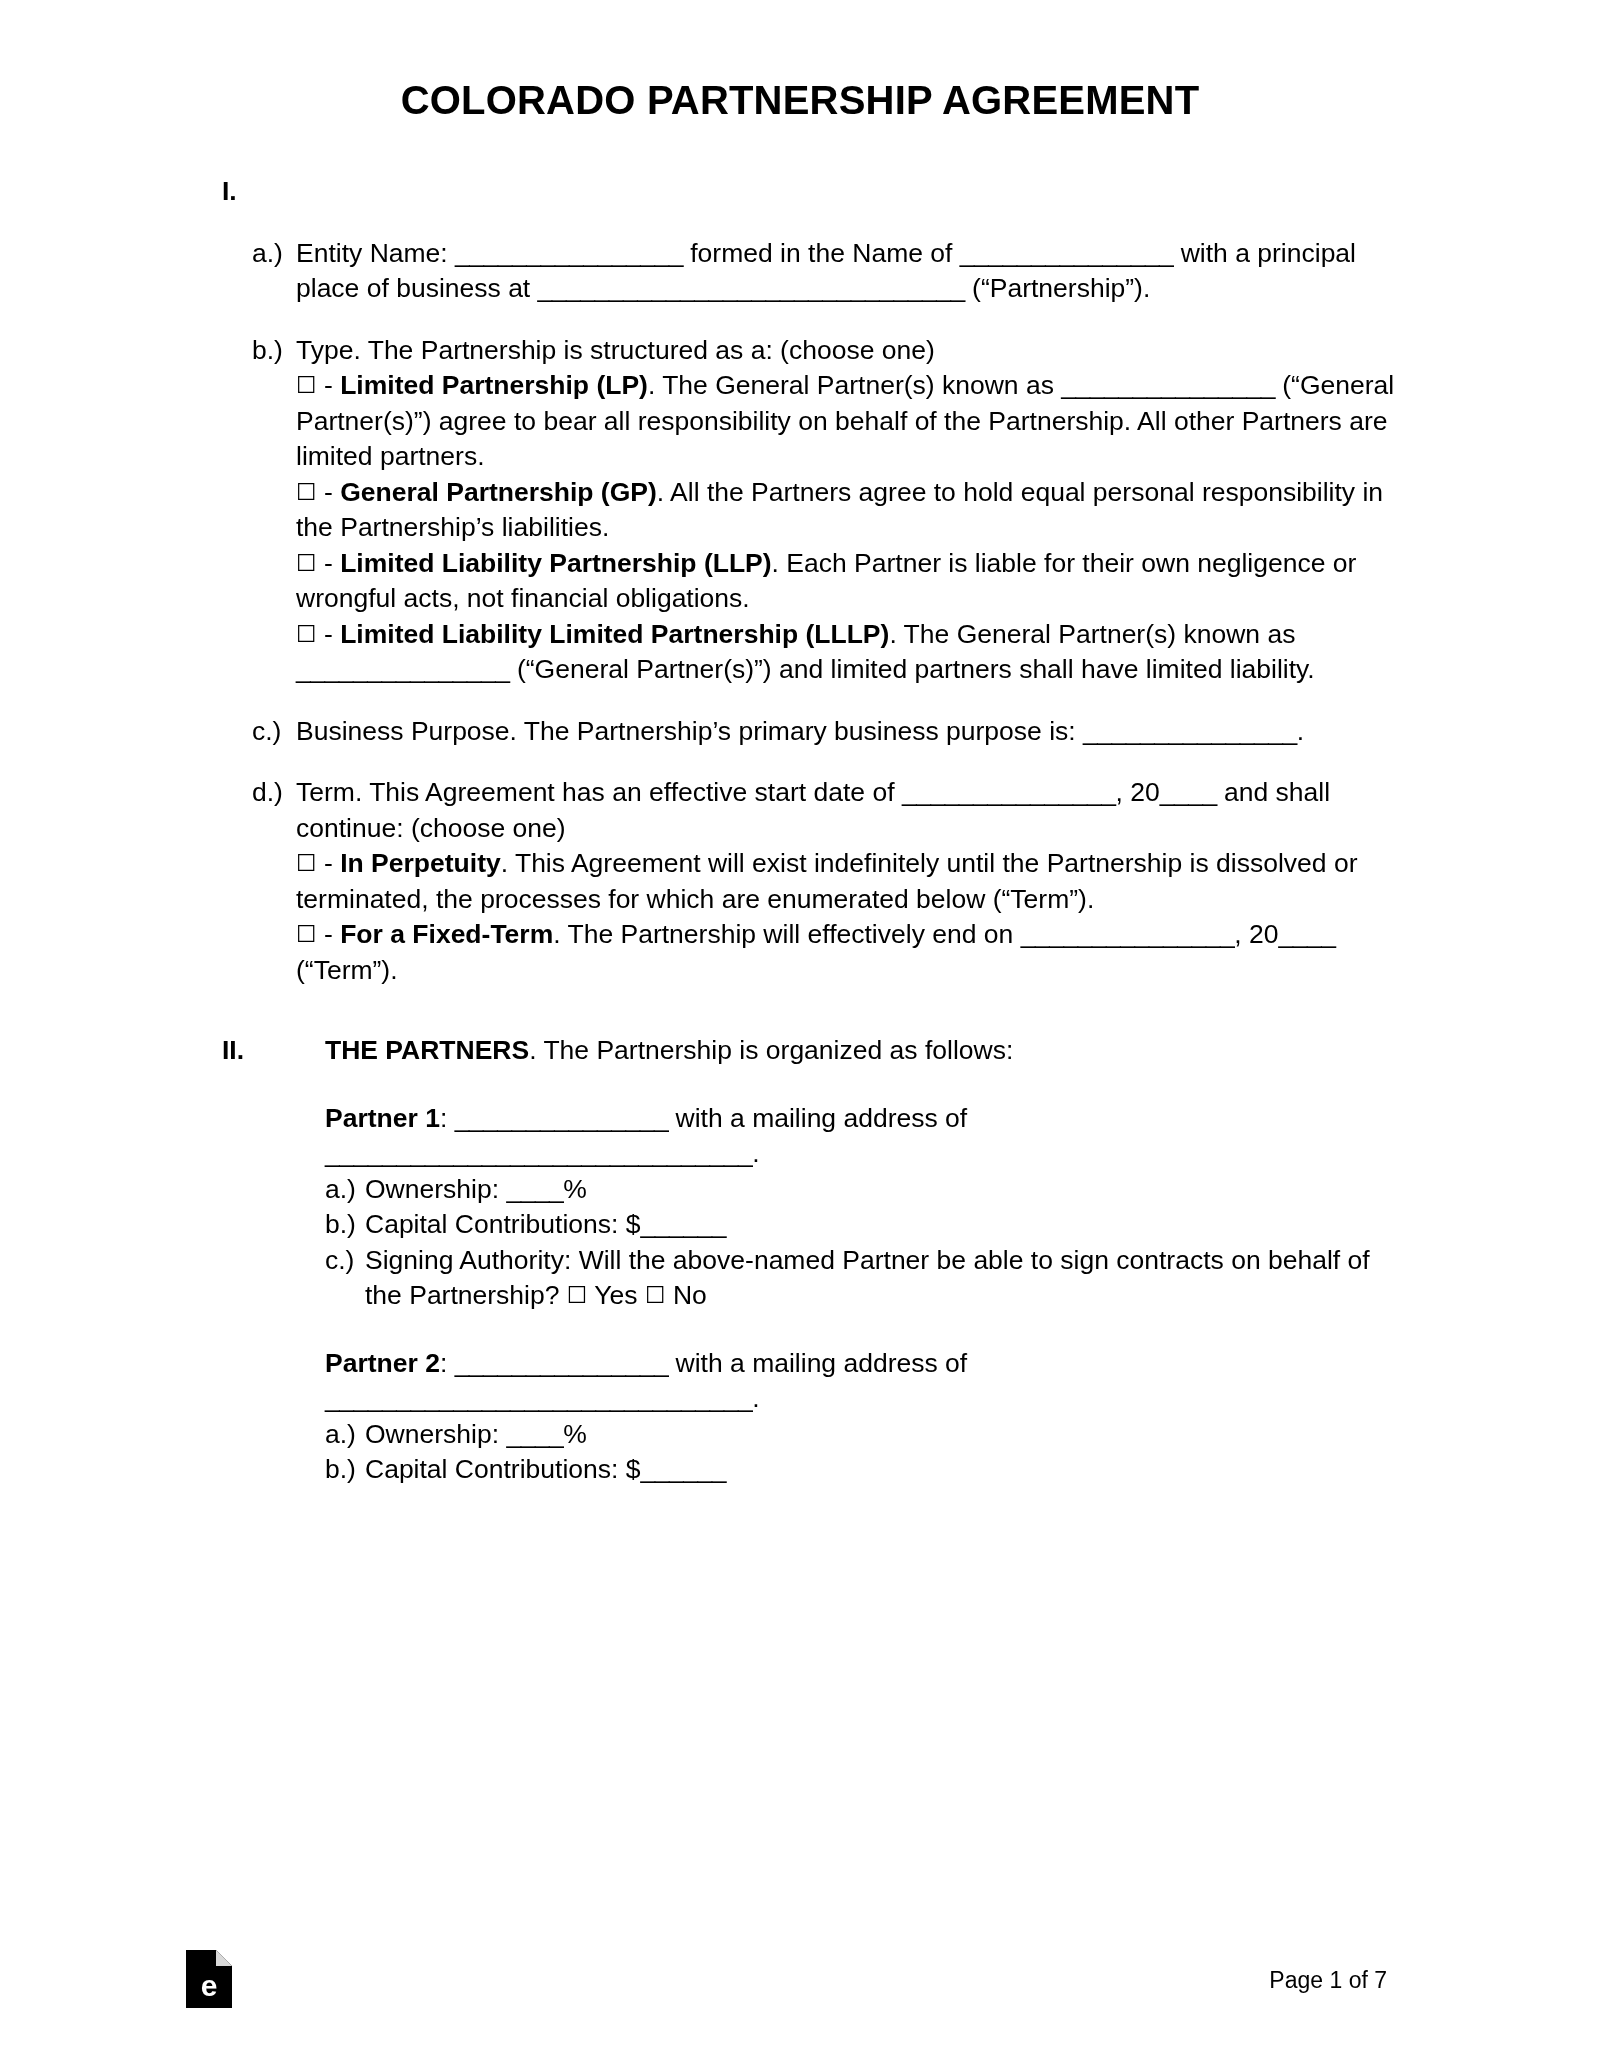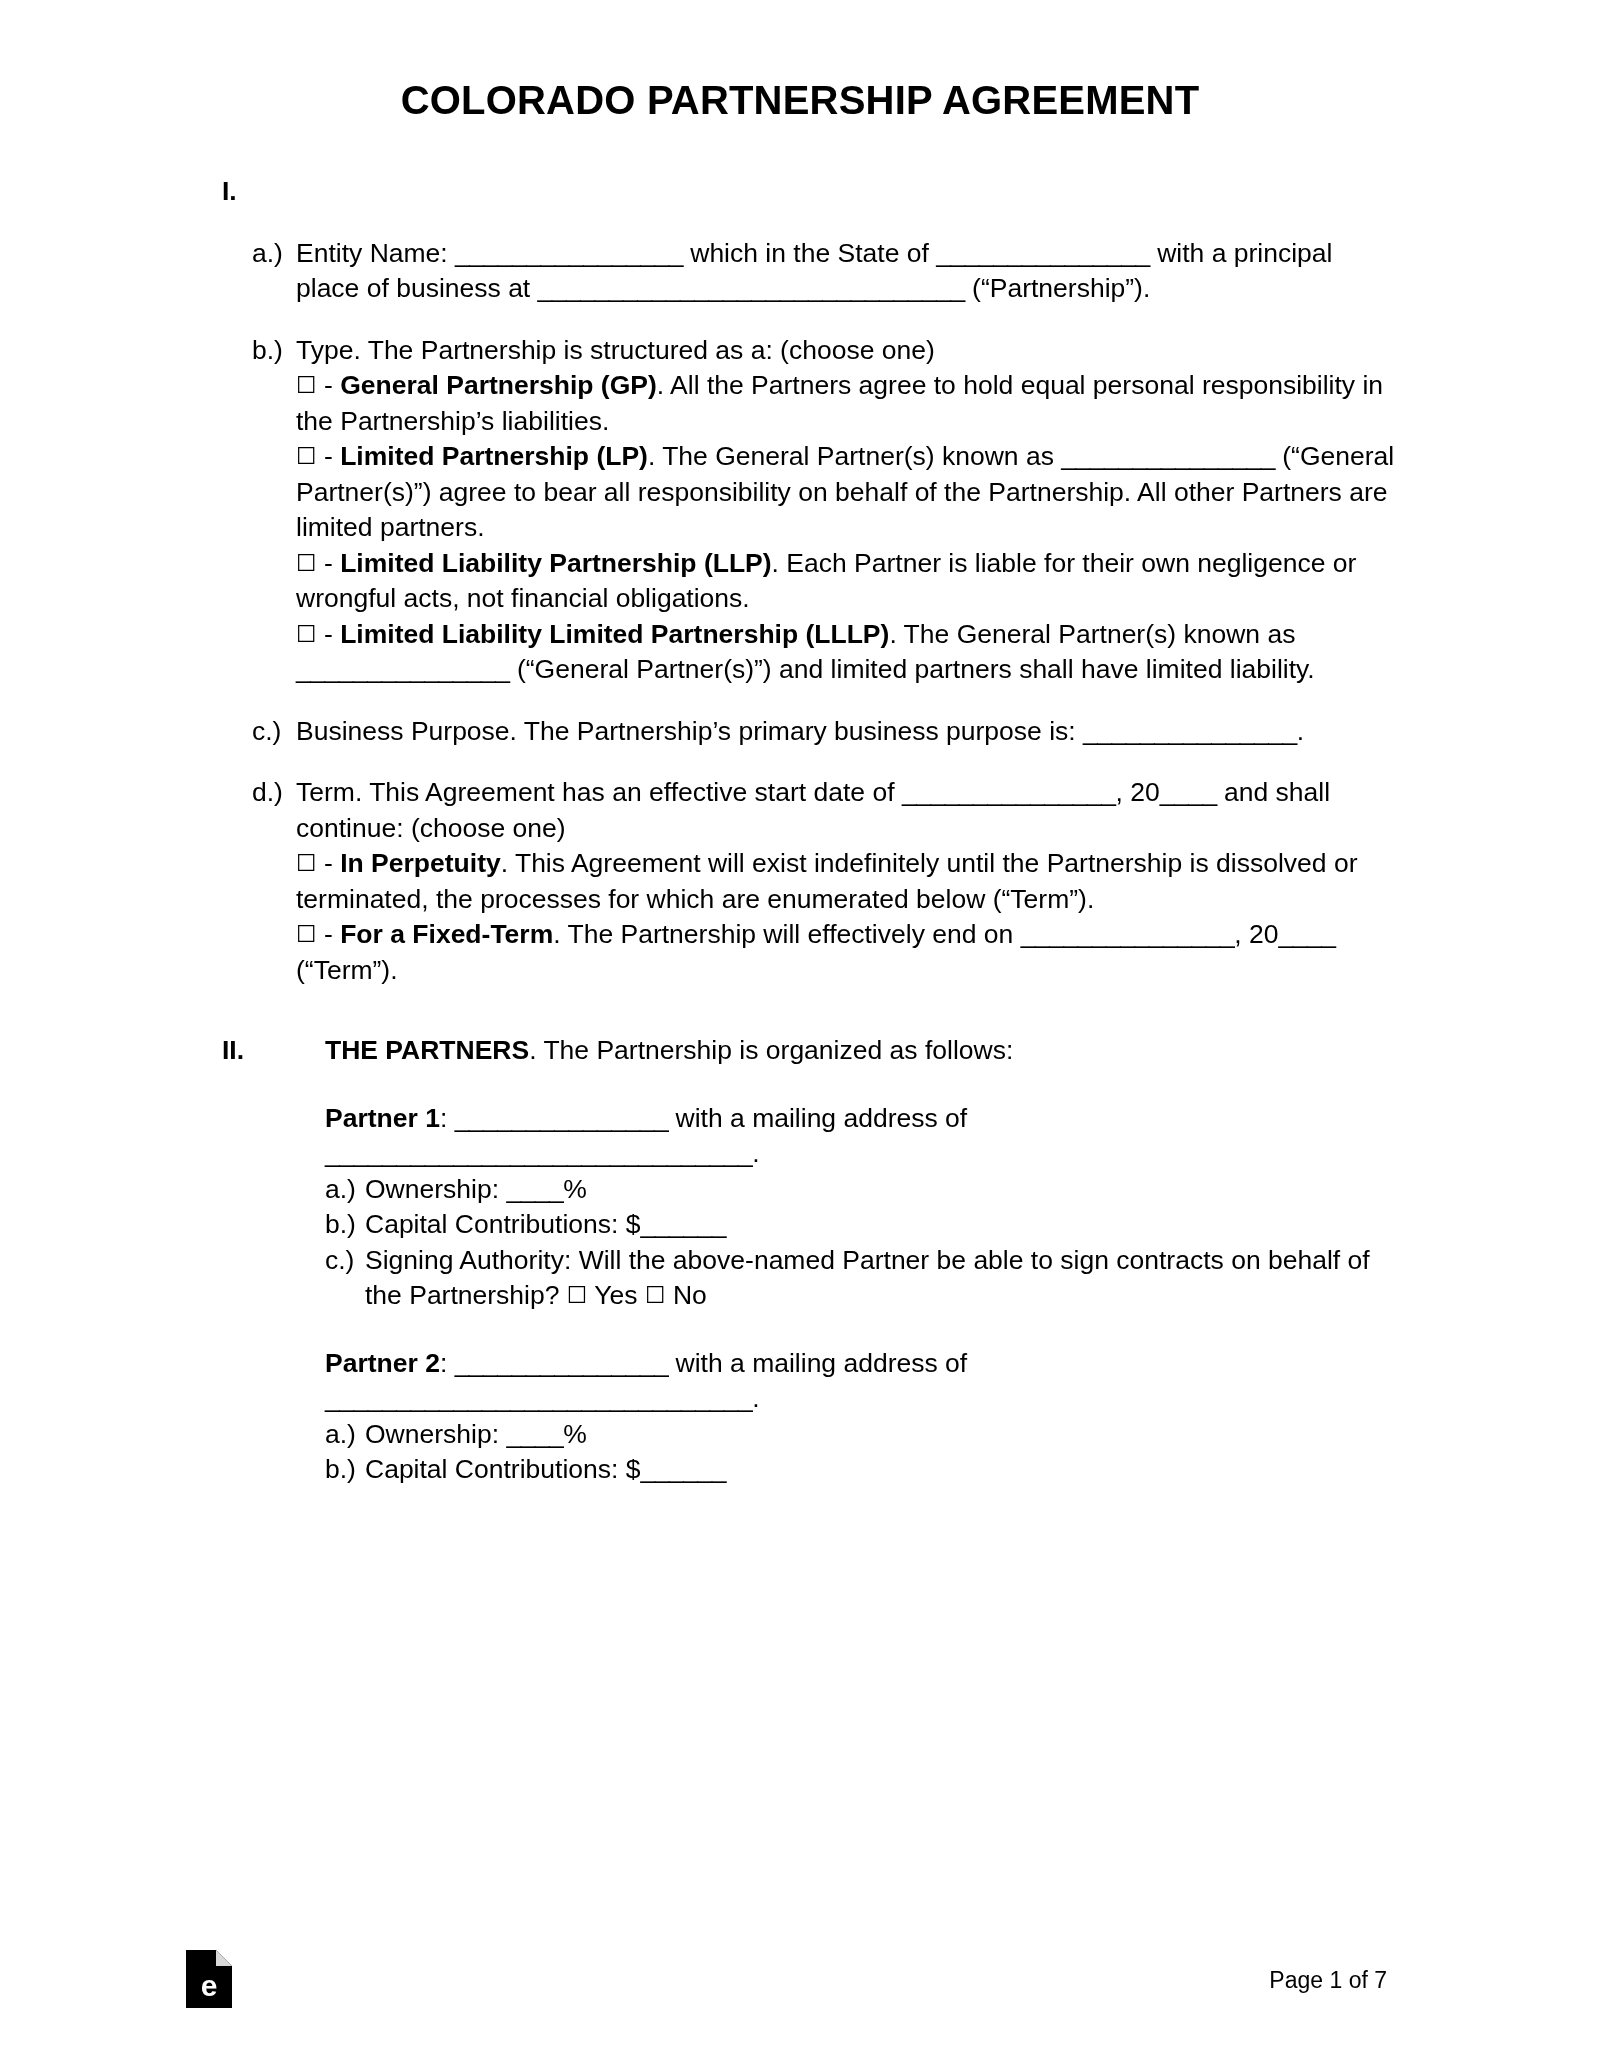--- a/index.html
+++ b/index.html
@@ -142,35 +142,35 @@
 
   <div class="body-wrap">
 
     <div class="section">
       <div class="sec-num">I.</div>
     </div>
 
     <div class="sub">
       <div class="sub-letter">a.)</div>
       <div class="sub-body">
-        <span class="u">Entity Name</span><span>: </span><span class="fill">________________</span><span> which in the State of </span><span class="fill">_______________</span><span> with a principal place of business at </span><span class="fill">______________________________</span><span> (“Partnership”).</span>
+        <span class="u">Entity Name</span><span>: </span><span class="fill">________________</span><span> formed in the Name of </span><span class="fill">_______________</span><span> with a principal place of business at </span><span class="fill">______________________________</span><span> (“Partnership”).</span>
       </div>
     </div>
 
     <div class="sub">
       <div class="sub-letter">b.)</div>
       <div class="sub-body">
         <span class="u">Type</span><span>. The Partnership is structured as a: (choose one)</span>
 
         <span class="opt">
+          <span class="cb">☐</span><span> - </span><span class="b">Limited Partnership (LP)</span><span>. The General Partner(s) known as </span><span class="fill">_______________</span><span> (“General Partner(s)”) agree to bear all responsibility on behalf of the Partnership. All other Partners are limited partners.</span>
+        </span>
+
+        <span class="opt">
           <span class="cb">☐</span><span> - </span><span class="b">General Partnership (GP)</span><span>. All the Partners agree to hold equal personal responsibility in the Partnership’s liabilities.</span>
-        </span>
-
-        <span class="opt">
-          <span class="cb">☐</span><span> - </span><span class="b">Limited Partnership (LP)</span><span>. The General Partner(s) known as </span><span class="fill">_______________</span><span> (“General Partner(s)”) agree to bear all responsibility on behalf of the Partnership. All other Partners are limited partners.</span>
         </span>
 
         <span class="opt">
           <span class="cb">☐</span><span> - </span><span class="b">Limited Liability Partnership (LLP)</span><span>. Each Partner is liable for their own negligence or wrongful acts, not financial obligations.</span>
         </span>
 
         <span class="opt">
           <span class="cb">☐</span><span> - </span><span class="b">Limited Liability Limited Partnership (LLLP)</span><span>. The General Partner(s) known as </span><span class="fill">_______________</span><span> (“General Partner(s)”) and limited partners shall have limited liability.</span>
         </span>
       </div>

